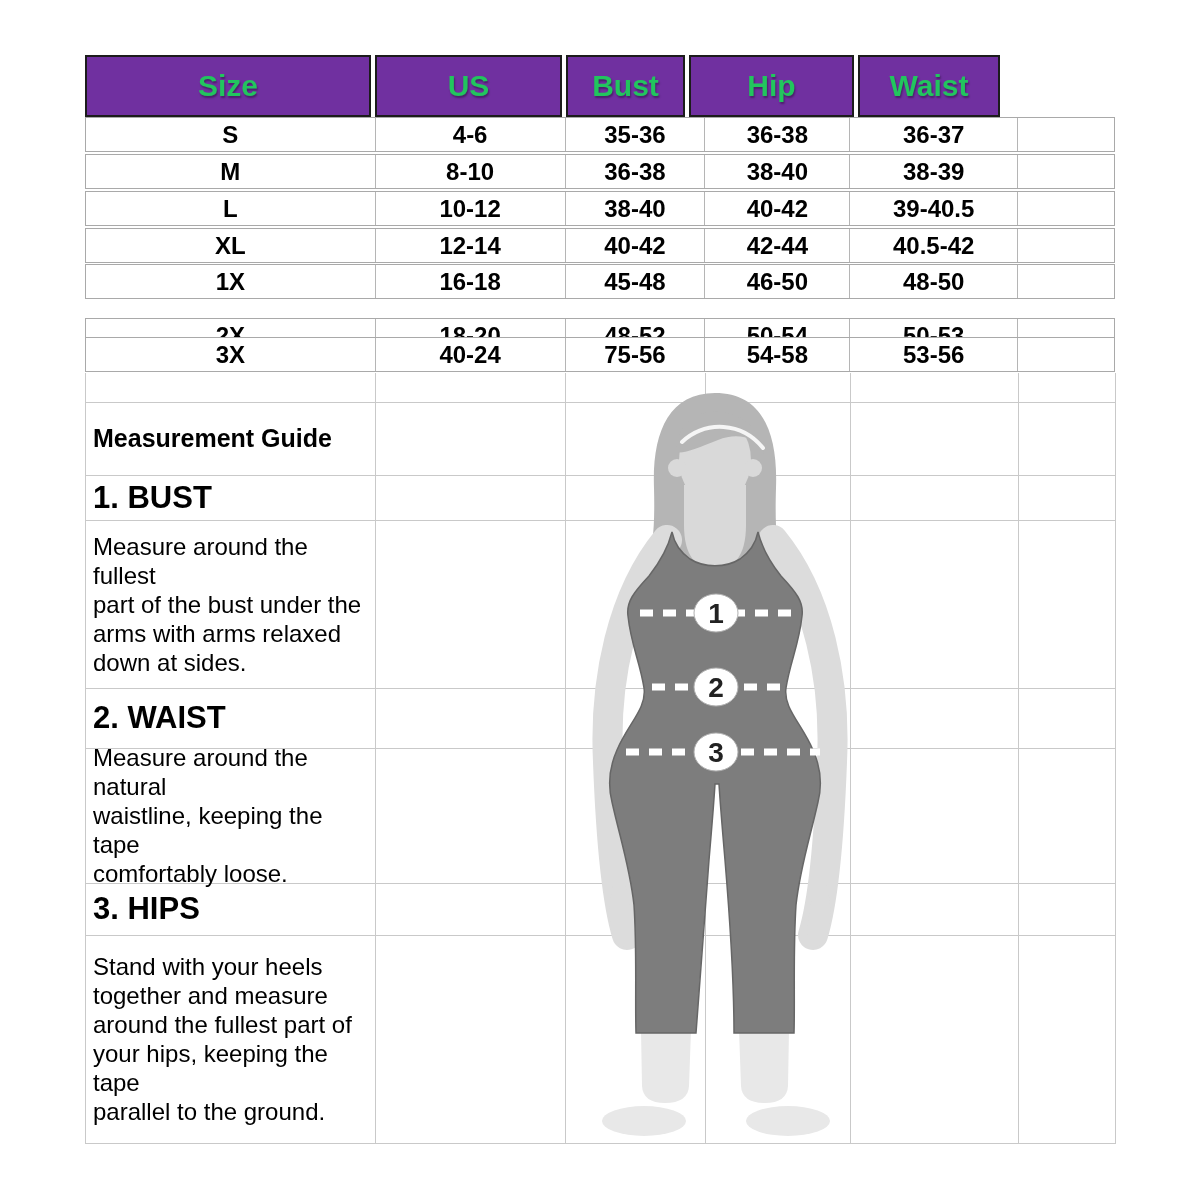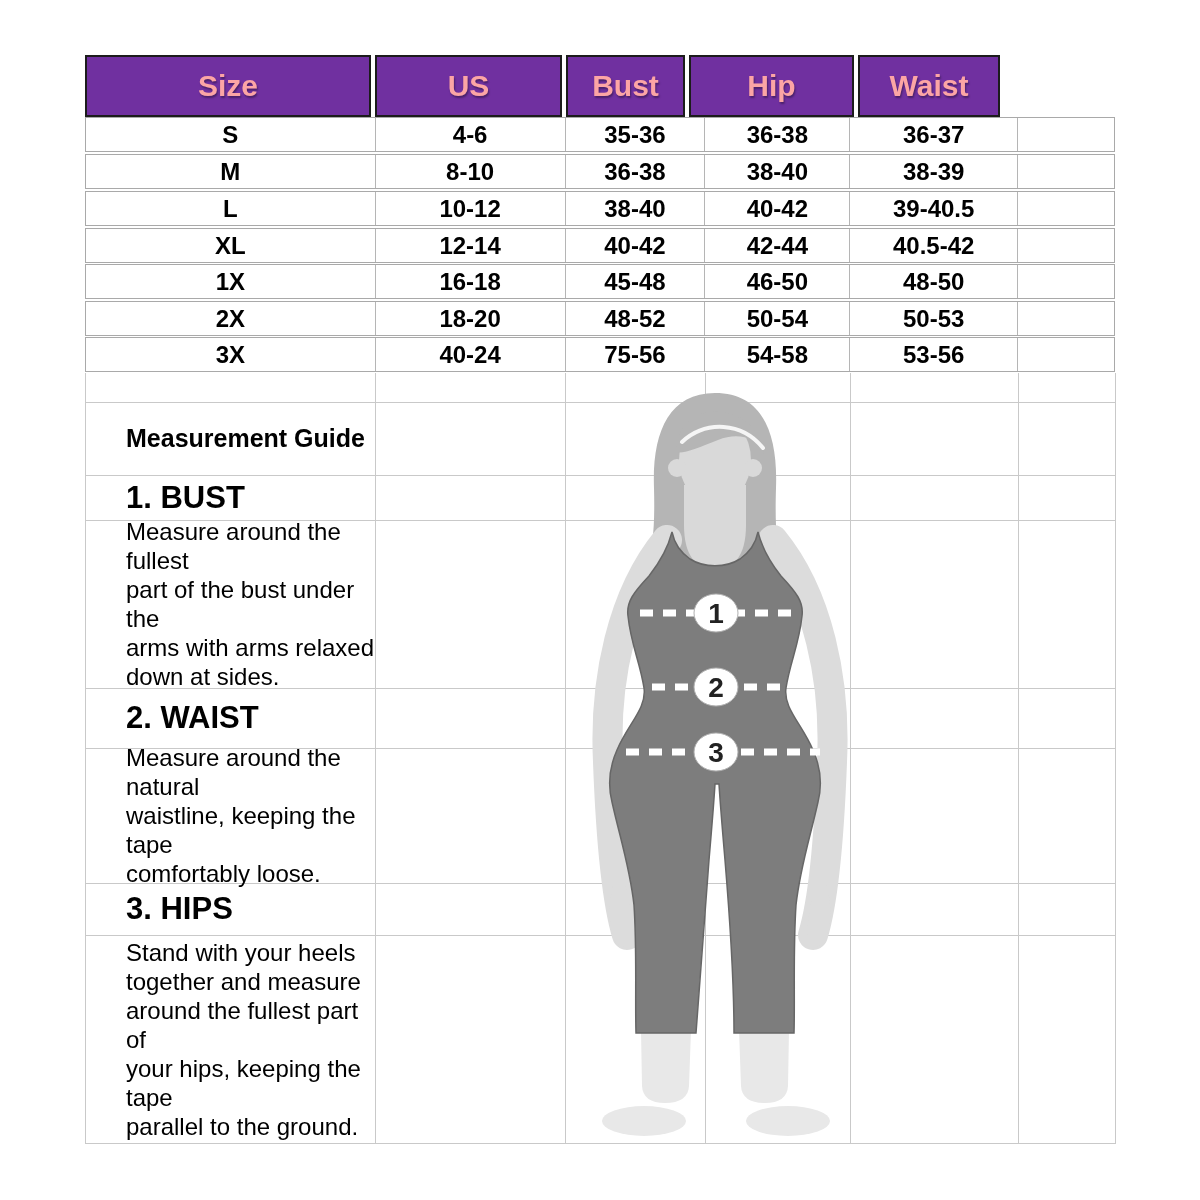--- a/index.html
+++ b/index.html
@@ -7,43 +7,43 @@
   .stage {
     position:relative; width:1200px; height:1200px; background:#ffffff;
     font-family:"Liberation Sans", sans-serif; color:#000; overflow:hidden;
   }
   
   .thead {
     position:absolute; left:85px; top:55px; width:933px; height:62px;
     display:flex; gap:4px;
   }
   .th {
-    background:#7030A0; border:2px solid #1c1c1c; color:#fca5a5;
+    background:#7030A0; border:2px solid #1c1c1c; color:#22c55e;
     font-size:30px; font-weight:bold; display:flex; align-items:center;
     justify-content:center; text-shadow:1px 2px 2px rgba(0,0,0,.35);
   }
   .th.w0{width:286px}.th.w1{width:187px}.th.w2{width:119px}.th.w3{width:142px}.th.w4{width:165px}
   
   .trow {
     position:absolute; left:85px; width:1030px; height:35px;
     display:flex; border:1px solid #a9a9a9; background:#fff;
   }
   .td {
     height:100%; display:flex; align-items:center; justify-content:center;
     font-size:24px; font-weight:bold; border-right:1px solid #b5b5b5;
   }
   .td:last-child { border-right:none; }
   .td.c0{width:290px}.td.c1{width:190px}.td.c2{width:140px}.td.c3{width:145px}.td.c4{width:168px}.td.c5{width:96px}
   
   .vline { position:absolute; top:373px; width:1px; height:770px; background:#c9c9c9; }
   .hline { position:absolute; left:85px; width:1031px; height:1px; background:#c9c9c9; }
   
   .cellTxt {
-    position:absolute; left:102px; width:290px; display:flex; align-items:center;
-    padding-left:24px; background:transparent;
+    position:absolute; left:85px; width:290px; display:flex; align-items:center;
+    padding-left:8px; background:transparent;
   }
   .guide-title { font-size:25px; font-weight:bold; }
   .sec-head    { font-size:31px; font-weight:bold; }
   .sec-text    { font-size:24px; line-height:29px; white-space:pre-line; padding-right:8px; }
   
   .figure-wrap { position:absolute; left:570px; top:390px; width:300px; height:760px; }
 </style>
 </head>
 <body>
 
@@ -90,21 +90,21 @@
     <div class="td c5"></div>
   </div>
   <div class="trow" style="top:264px">
     <div class="td c0">1X</div>
     <div class="td c1">16-18</div>
     <div class="td c2">45-48</div>
     <div class="td c3">46-50</div>
     <div class="td c4">48-50</div>
     <div class="td c5"></div>
   </div>
-  <div class="trow" style="top:301px">
+  <div class="trow" style="top:318px">
     <div class="td c0">2X</div>
     <div class="td c1">18-20</div>
     <div class="td c2">48-52</div>
     <div class="td c3">50-54</div>
     <div class="td c4">50-53</div>
     <div class="td c5"></div>
   </div>
   <div class="trow" style="top:337px">
     <div class="td c0">3X</div>
     <div class="td c1">40-24</div>

